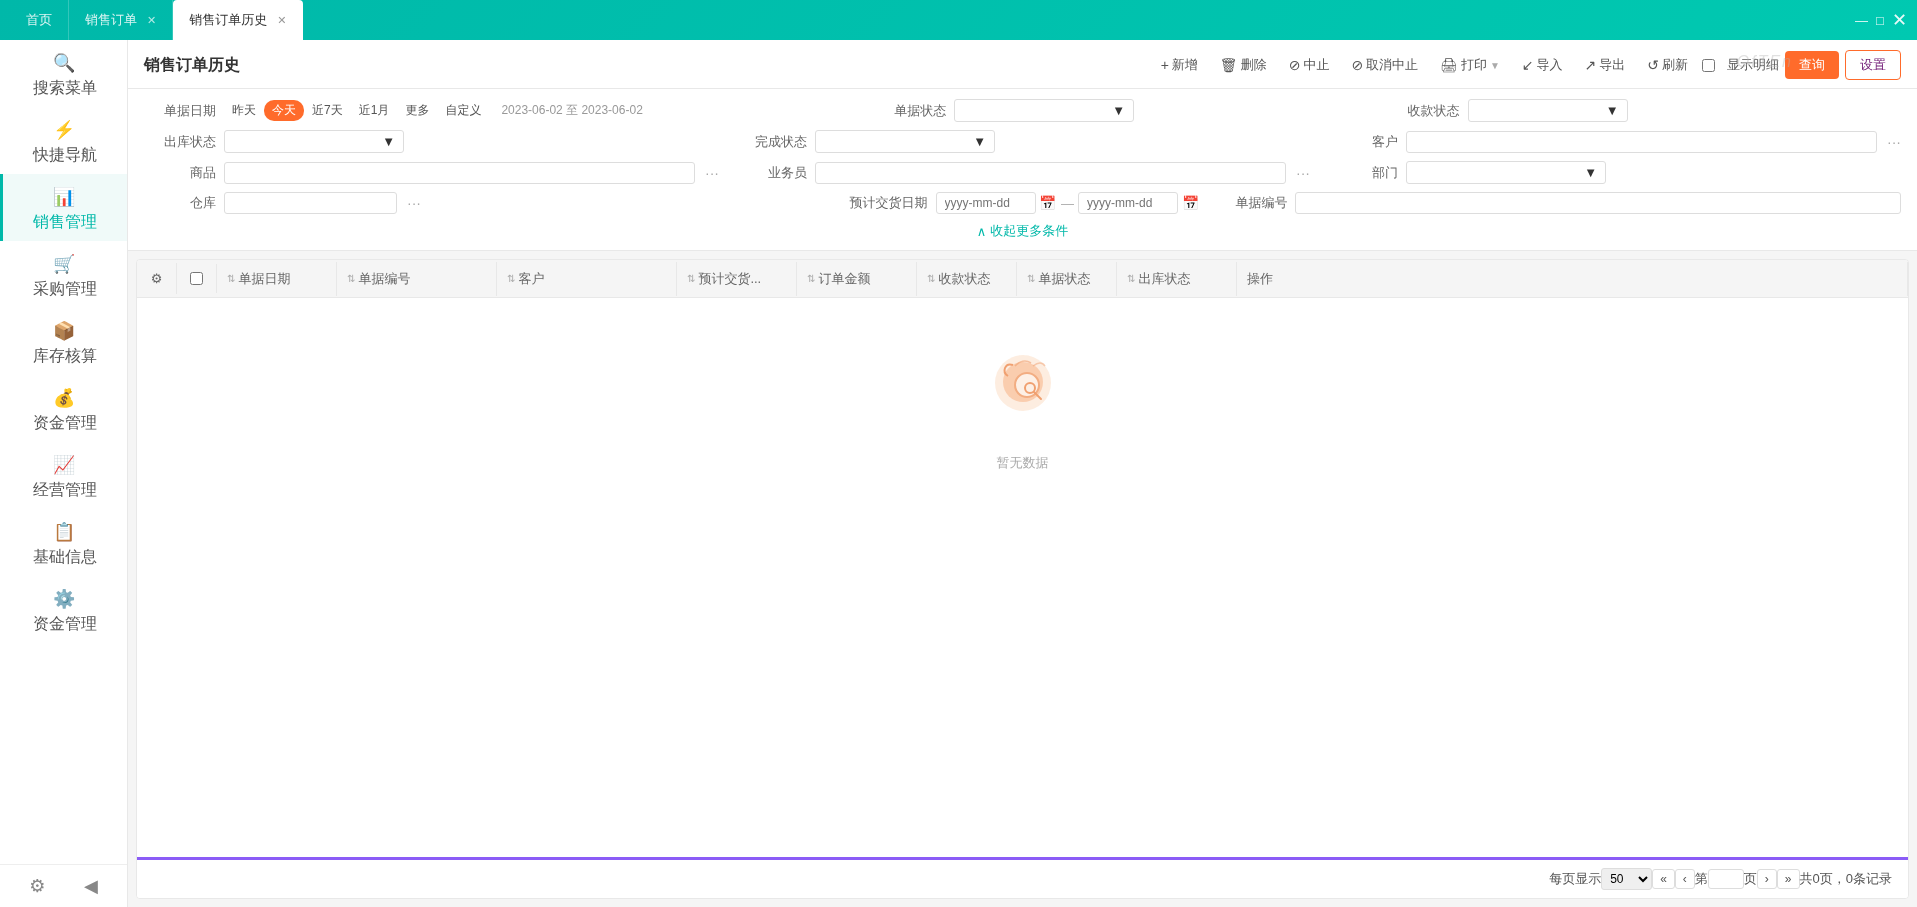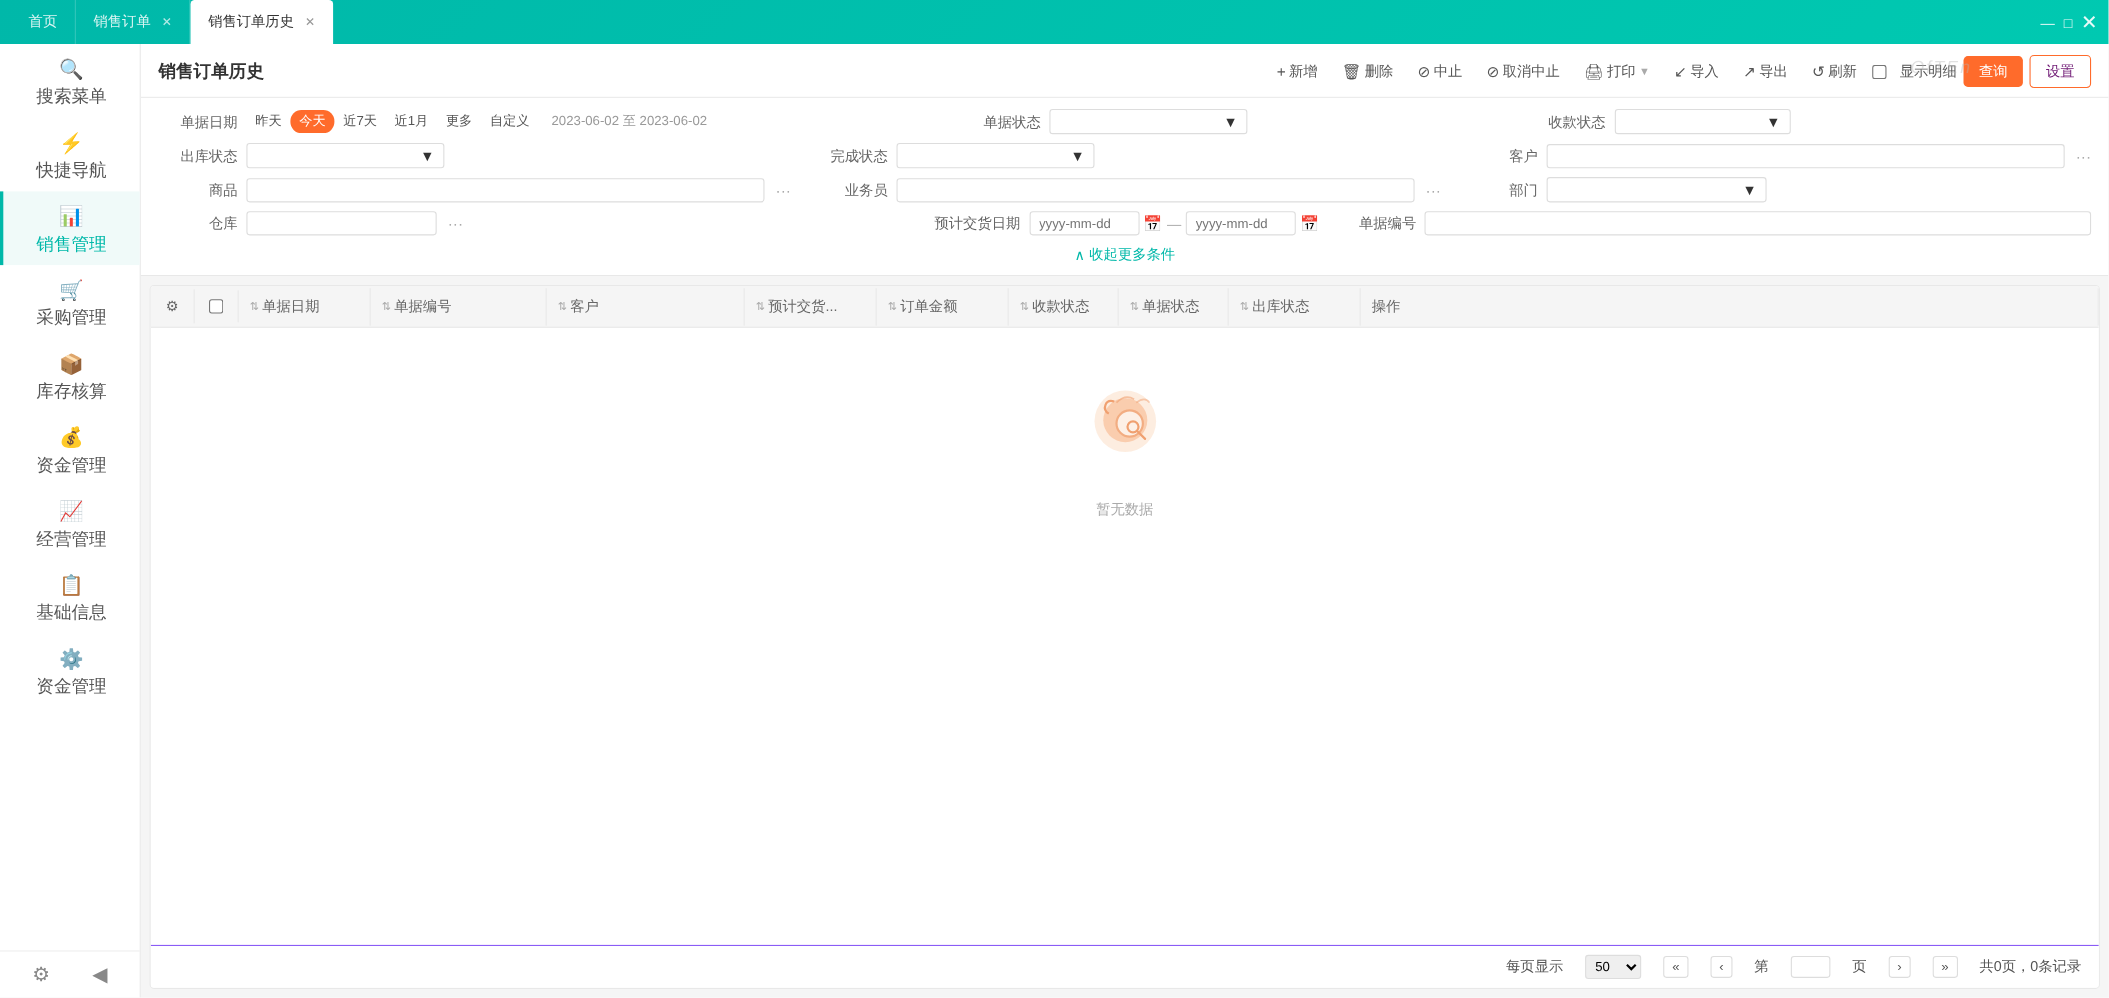--- a/index.html
+++ b/index.html
@@ -307,23 +307,23 @@
       height: 100px;
     }
     .empty-text { color: #aaa; font-size: 13px; }
 
     
     .pagination-bar {
       display: flex;
       align-items: center;
       justify-content: flex-end;
       padding: 8px 16px;
-      border-top: 1px solid #8b5cf6;
-      background: #fff;
-      gap: 20px;
+      border-top: 3px solid #8b5cf6;
+      background: #fff;
+      gap: 0;
       flex-shrink: 0;
       font-size: 12px;
       color: #555;
     }
     .pagination-bar select {
       border: 1px solid #ddd;
       border-radius: 3px;
       padding: 2px 4px;
       font-size: 12px;
     }

